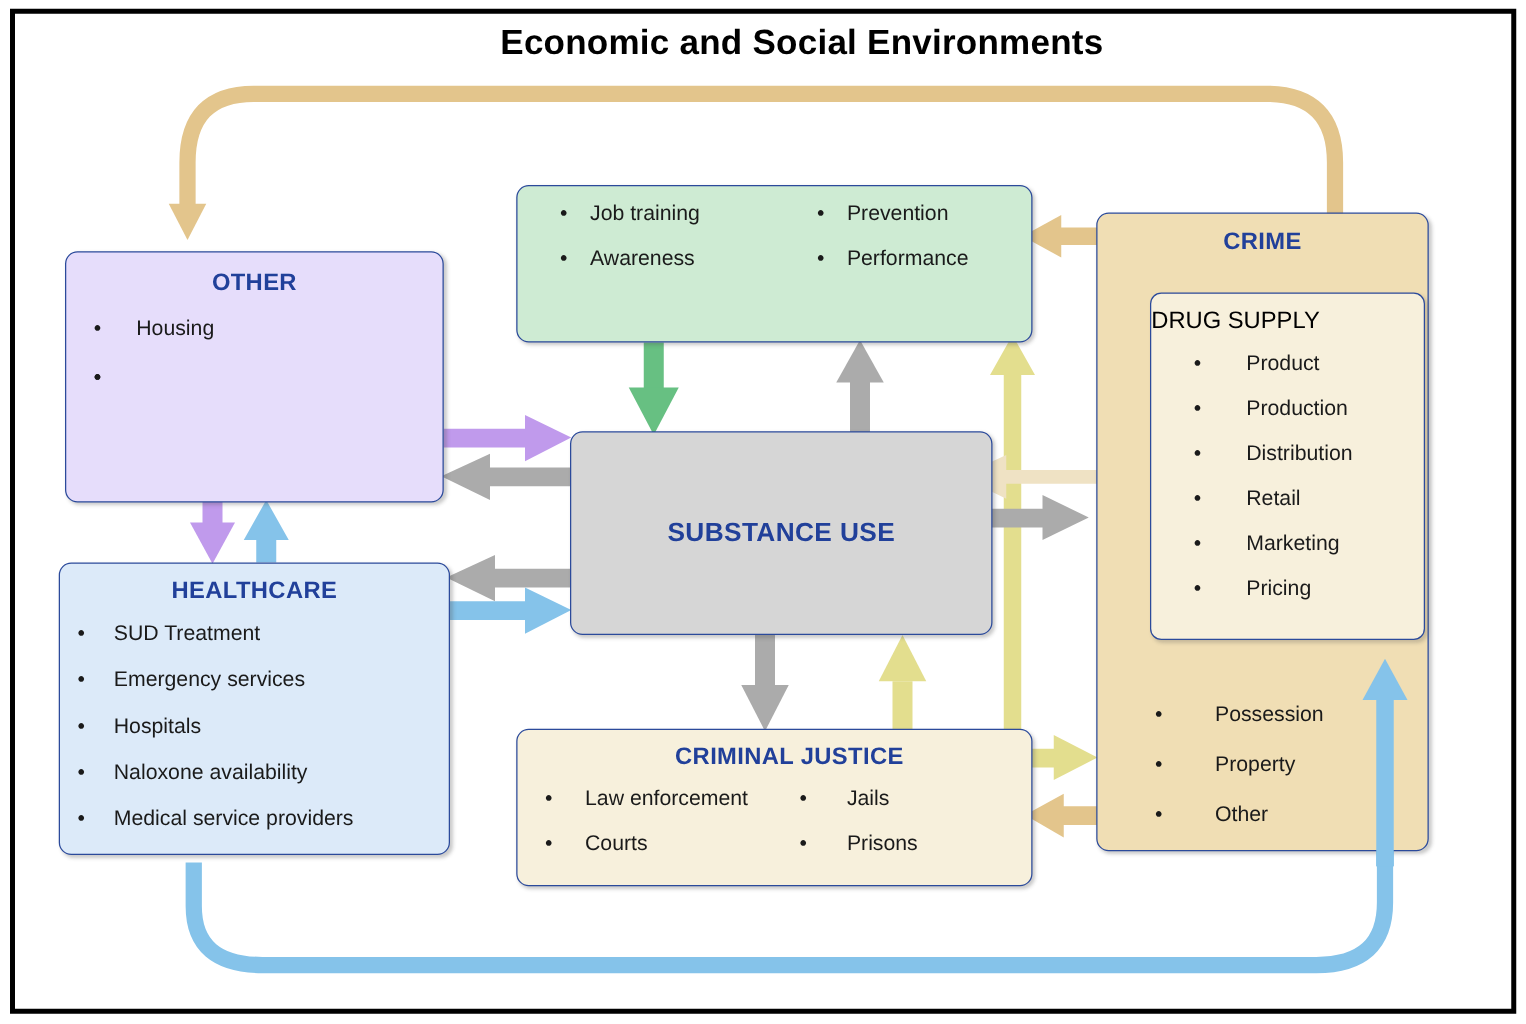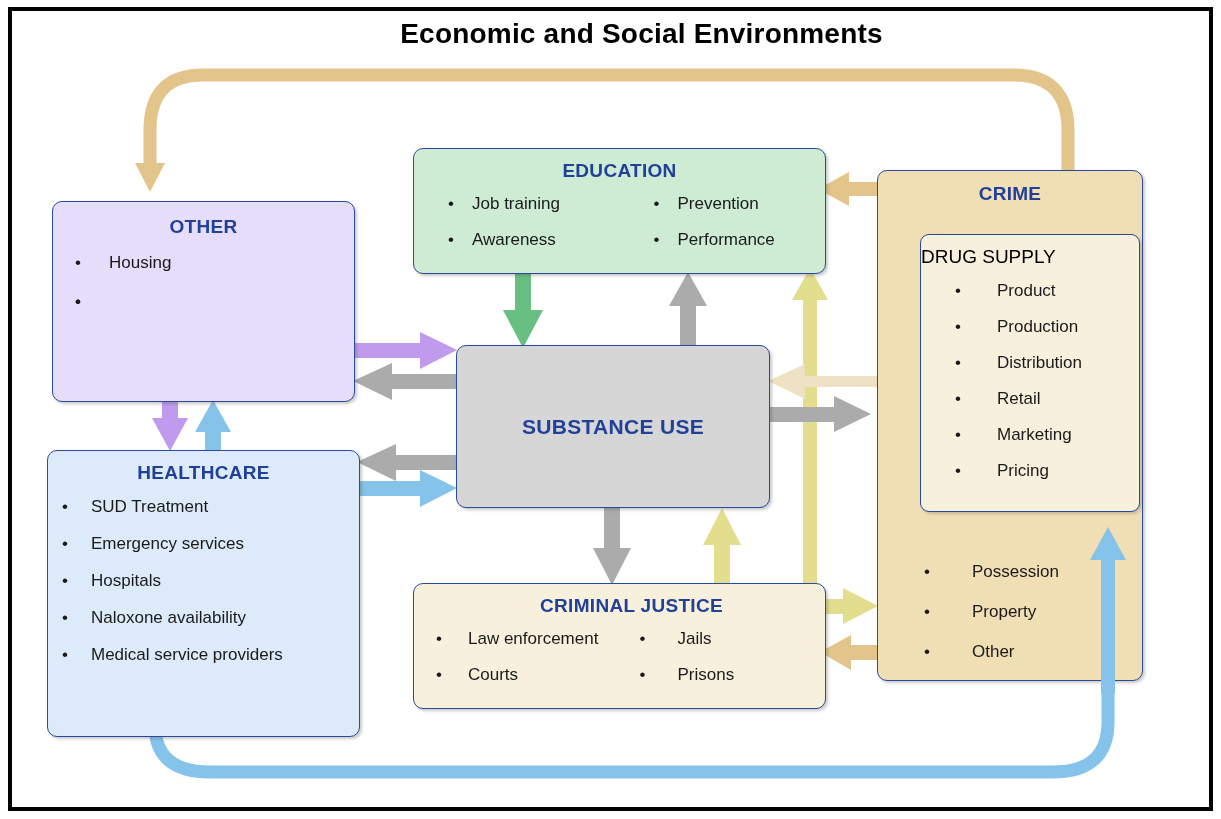--- a/index.html
+++ b/index.html
@@ -58,21 +58,21 @@
   #box-education .cols > ul{width:50%;}
   #box-education .bullets li{padding-left:58px;margin-bottom:19px;}
   #box-education .bullets li .bl{left:34px;}
 
   #box-other{left:52px;top:201px;width:303px;height:201px;background:#E6DDFB;}
   #box-other .bt{margin-top:14px;}
   #box-other ul{margin-top:16px;}
   #box-other .bullets li{padding-left:56px;margin-bottom:22px;}
   #box-other .bullets li .bl{left:22px;}
 
-  #box-healthcare{left:47px;top:450px;width:313px;height:287px;background:#DCEAF9;}
+  #box-healthcare{left:47px;top:450px;width:313px;height:234px;background:#DCEAF9;}
   #box-healthcare .bt{margin-top:11px;}
   #box-healthcare ul{margin-top:14px;}
   #box-healthcare .bullets li{padding-left:43px;margin-bottom:20px;}
   #box-healthcare .bullets li .bl{left:14px;}
 
   #box-criminal{left:413px;top:583px;width:413px;height:126px;background:#F7F0DC;}
   #box-criminal .bt{margin-top:11px;padding-left:24px;}
   #box-criminal .cols{display:flex;margin-top:13px;}
   #box-criminal .cols > ul{width:50%;}
   #box-criminal .bullets li{padding-left:54px;margin-bottom:19px;}
@@ -87,21 +87,21 @@
   #box-crime > .bullets li .bl{left:46px;}
 
   #box-drugsupply{position:absolute;left:42px;top:63px;width:220px;height:278px;
                   background:#F7F0DC;border:1.6px solid #2B4A9B;border-radius:9px;
                   box-sizing:border-box;box-shadow:2px 2px 3px rgba(80,80,80,.25);}
   #box-drugsupply .bt{margin-top:11px;font-size:19px;}
   #box-drugsupply ul{margin-top:14px;}
   #box-drugsupply .bullets li{padding-left:76px;margin-bottom:19px;}
   #box-drugsupply .bullets li .bl{left:34px;}
 
-  #box-substance{left:456px;top:345px;width:314px;height:163px;background:#D6D6D6;
+  #box-substance{left:456px;top:345px;width:338px;height:163px;background:#D6D6D6;
                  border:1.6px solid #2B4A9B;border-radius:10px;
                  display:flex;align-items:center;justify-content:center;}
   #box-substance .bt{font-size:21px;}
 
   
   #arrows{position:absolute;left:0;top:0;width:1221px;height:819px;}
   #arrows-front{position:absolute;left:0;top:0;width:1221px;height:819px;pointer-events:none;}
 </style>
 </head>
 <body>
@@ -201,21 +201,20 @@
     </g>
 
     <g>
       <rect x="845" y="645" width="34" height="15" fill="#E3C58C"></rect>
       <polygon points="820,652 851,635 851,670" fill="#E3C58C"></polygon>
     </g>
 
   </svg>
 
   <div class="box" id="box-education">
-    <div class="bt">EDUCATION</div>
     <div class="cols">
       <ul class="bullets">
         <li>
             <span class="bl">•</span>
             <span class="tx">Job training</span>
           </li>
         <li>
             <span class="bl">•</span>
             <span class="tx">Awareness</span>
           </li>

